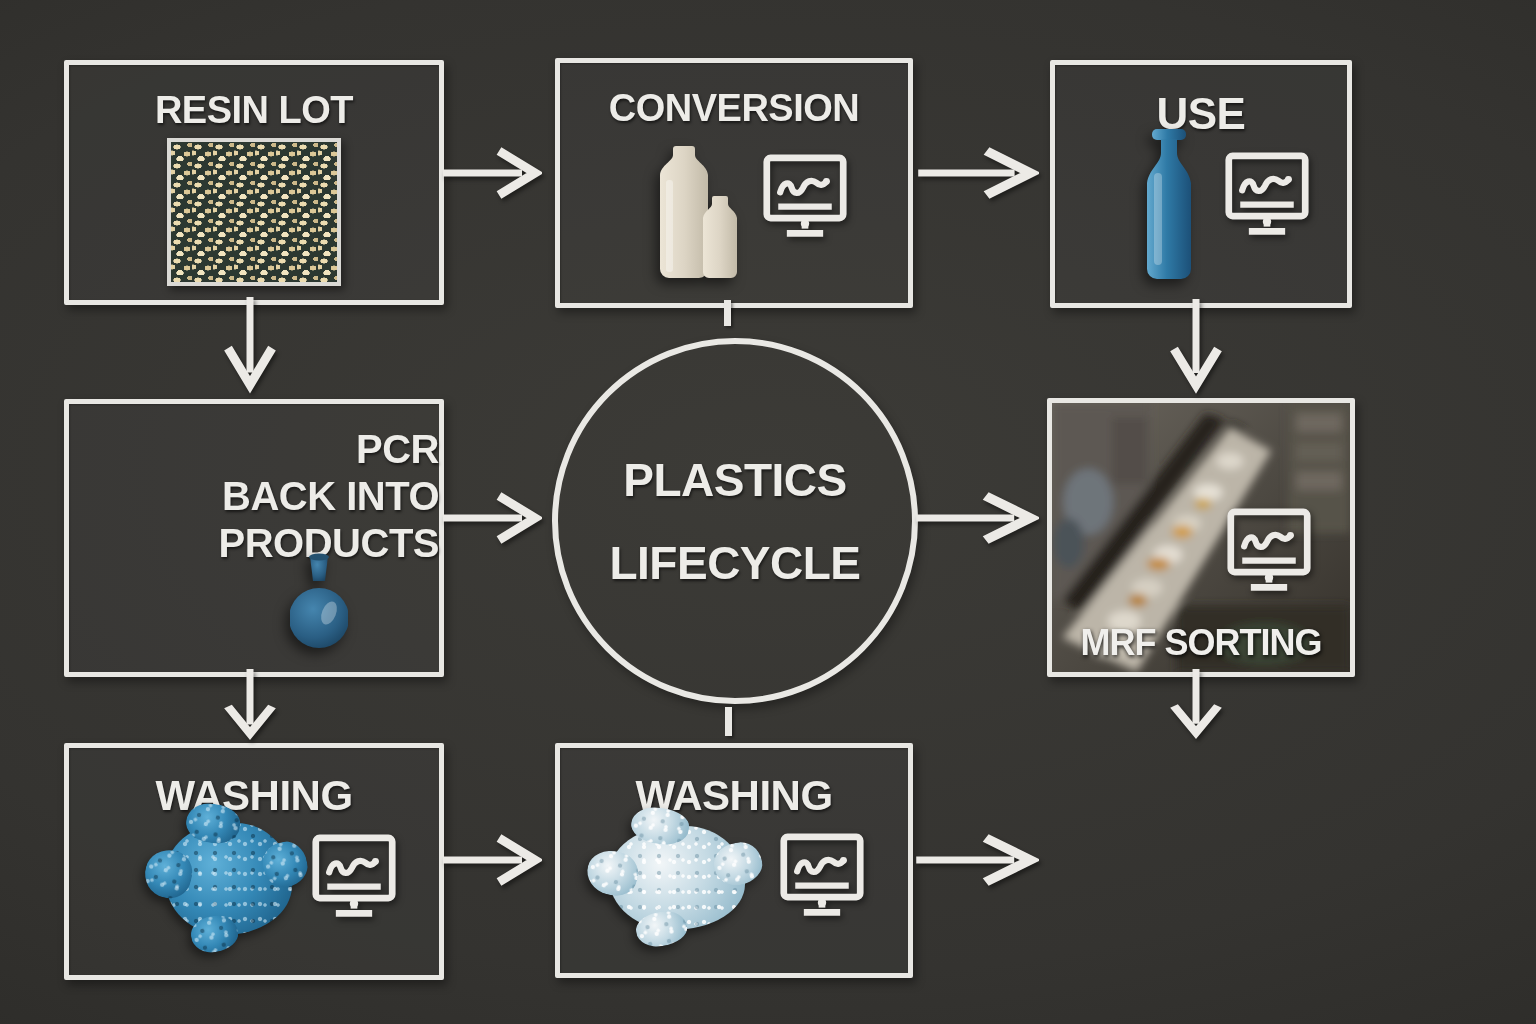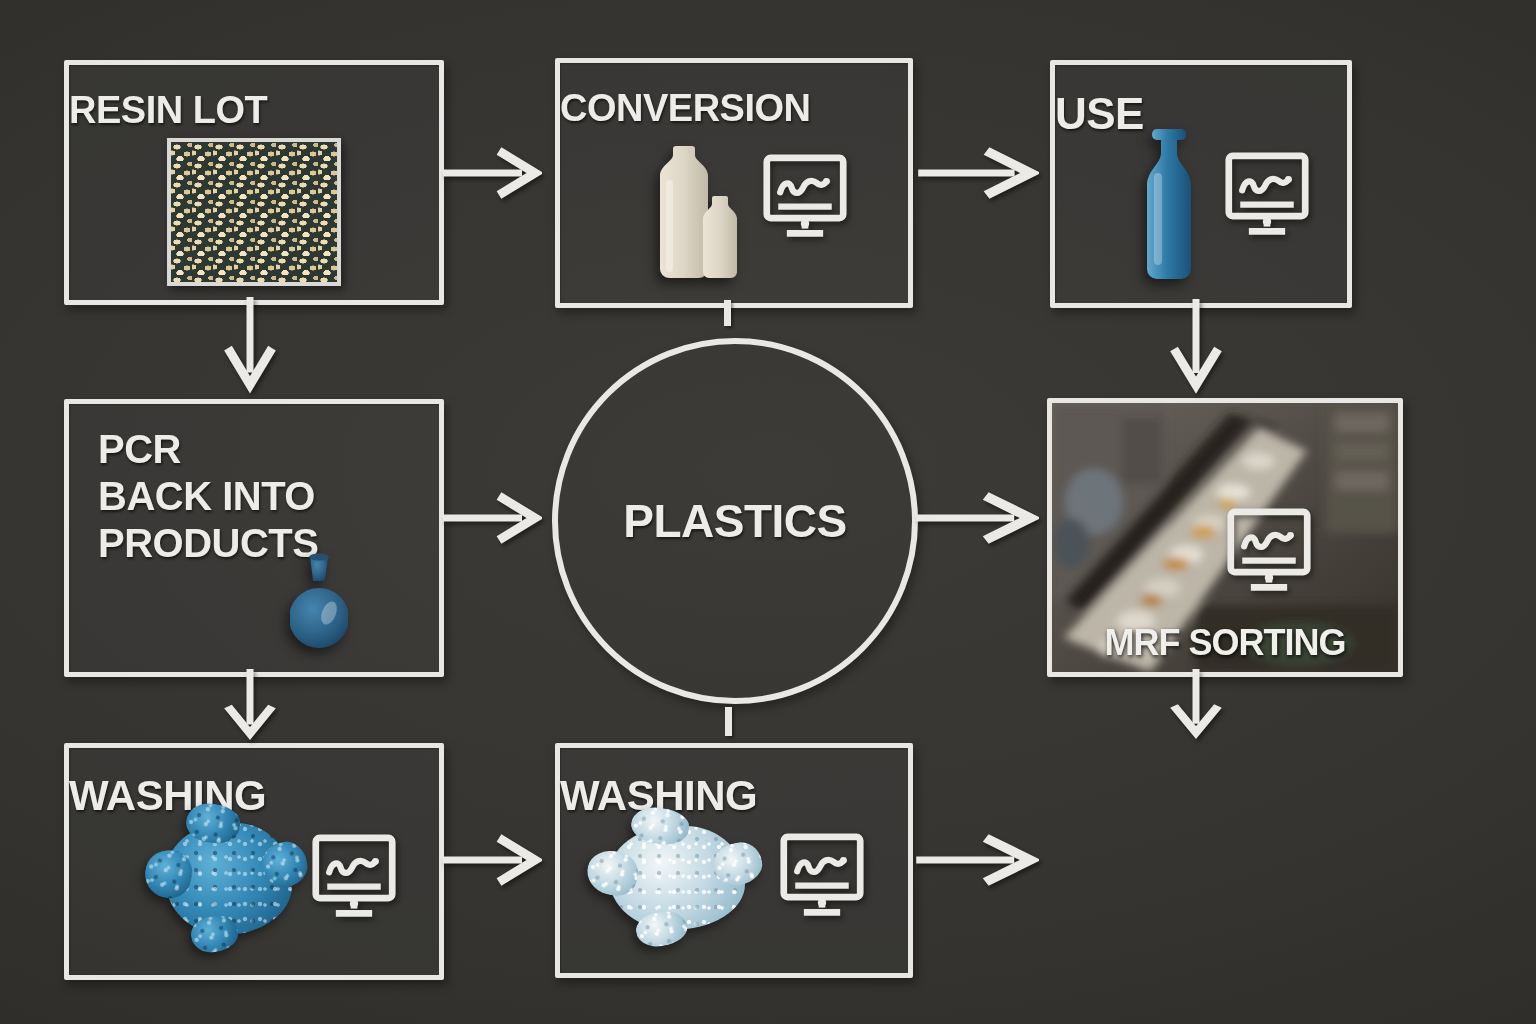--- a/index.html
+++ b/index.html
@@ -7,25 +7,25 @@
     position:relative;width:1536px;height:1024px;overflow:hidden;
     background:radial-gradient(ellipse 120% 95% at 50% 46%, #3c3b37 0%, #343330 52%, #262522 100%);
     font-family:"Liberation Sans","DejaVu Sans",sans-serif;
   }
   .box{
     position:absolute;border:5px solid #e8e7e3;border-radius:2px;
     background:rgba(255,255,255,0.02);
     box-shadow:3px 5px 10px rgba(0,0,0,.38), inset 1px 1px 2px rgba(0,0,0,.25);
   }
   .box-title{
-    position:relative;margin-top:24px;
+    position:relative;margin-top:24px;text-align:center;
     font-weight:700;font-size:38px;letter-spacing:-.5px;color:#edece8;
     text-shadow:1px 2px 3px rgba(0,0,0,.6);
   }
-  .pcr-lines{margin-top:22px;text-align:left;font-weight:700;font-size:40px;line-height:47px;
+  .pcr-lines{margin-top:22px;text-align:right;font-weight:700;font-size:40px;line-height:47px;
     color:#edece8;letter-spacing:-.5px;text-shadow:1px 2px 3px rgba(0,0,0,.6);padding-left:29px;}
   .circle{
     position:absolute;left:552px;top:338px;width:354px;height:354px;border-radius:50%;
     border:6px solid #e9e8e4;box-shadow:3px 5px 10px rgba(0,0,0,.35);
     display:flex;flex-direction:column;align-items:center;justify-content:center;gap:23px;
   }
   .circle-line{font-weight:700;font-size:46px;line-height:60px;color:#edece8;
     letter-spacing:-.5px;text-shadow:1px 2px 3px rgba(0,0,0,.6);}
   .arrow{position:absolute;filter:drop-shadow(2px 3px 2px rgba(0,0,0,.45));}
   .stub{position:absolute;width:7px;background:#e9e8e4;box-shadow:2px 2px 3px rgba(0,0,0,.4);}
@@ -161,23 +161,24 @@
     <svg class="obj" style="left:221px;top:149px;width:58px;height:102px;" viewBox="0 0 58 102">
       <path d="M20 3 L38 3 L35 28 L23 28 Z" fill="url(#vaseGrad)"></path>
       <ellipse cx="29" cy="4" rx="10" ry="3.5" fill="#24516f"></ellipse>
       <circle cx="29" cy="65" r="30" fill="url(#vaseGrad)"></circle>
       <ellipse cx="39" cy="60" rx="7" ry="12" transform="rotate(22 39 60)" fill="rgba(255,255,255,.3)"></ellipse>
     </svg>
   </div>
 
   <div class="circle">
     <div class="circle-line">PLASTICS</div>
-  </div>
-
-  <div class="box" style="left:1047px;top:398px;width:298px;height:269px;padding-left:48px;">
+    <div class="circle-line">LIFECYCLE</div>
+  </div>
+
+  <div class="box" style="left:1047px;top:398px;width:298px;height:269px;">
     <svg class="photo-fill" viewBox="0 0 288 259" preserveAspectRatio="none">
       <rect width="288" height="259" fill="url(#photoBg)"></rect>
       <g filter="url(#pblur)">
         <rect x="0" y="0" width="95" height="190" fill="#5d5952"></rect>
         <ellipse cx="35" cy="95" rx="24" ry="32" fill="#6e747a"></ellipse>
         <ellipse cx="16" cy="135" rx="15" ry="24" fill="#4b5258"></ellipse>
         <rect x="58" y="14" width="34" height="64" fill="#524e48"></rect>
         <rect x="228" y="0" width="60" height="125" fill="#57524a"></rect>
         <rect x="236" y="10" width="44" height="18" fill="#6e685e"></rect>
         <rect x="236" y="38" width="44" height="18" fill="#645e54"></rect>

